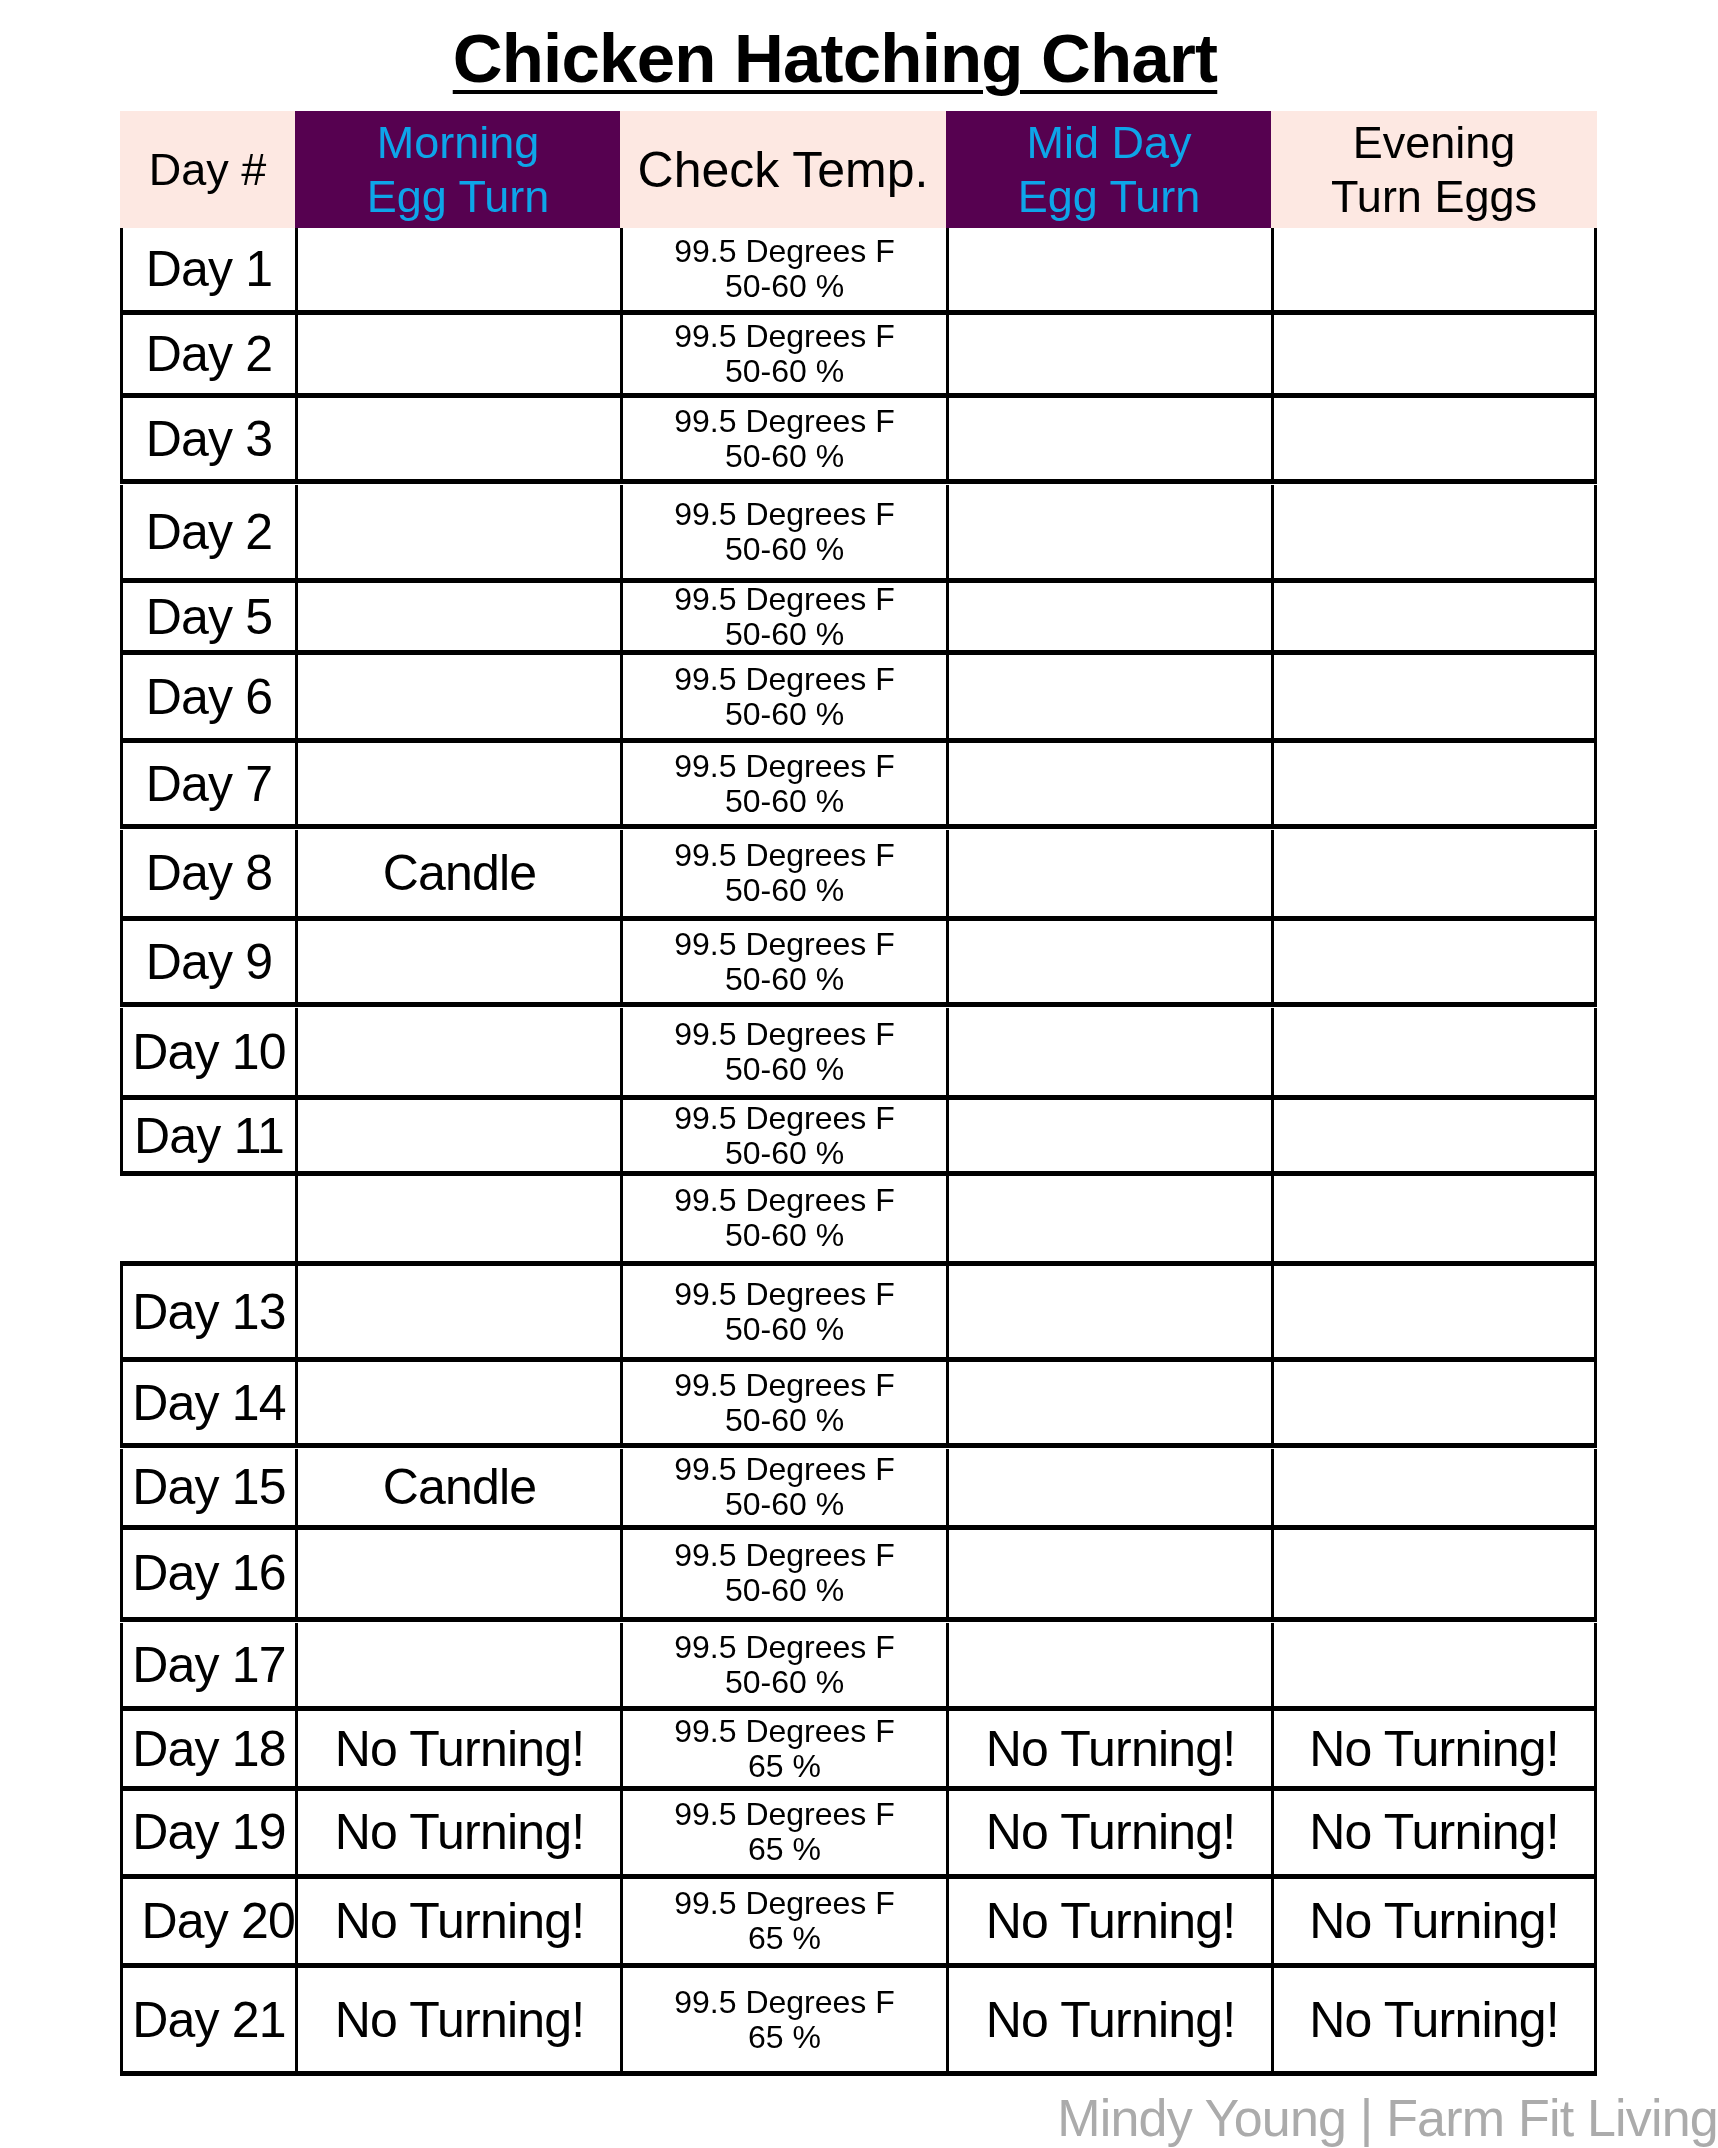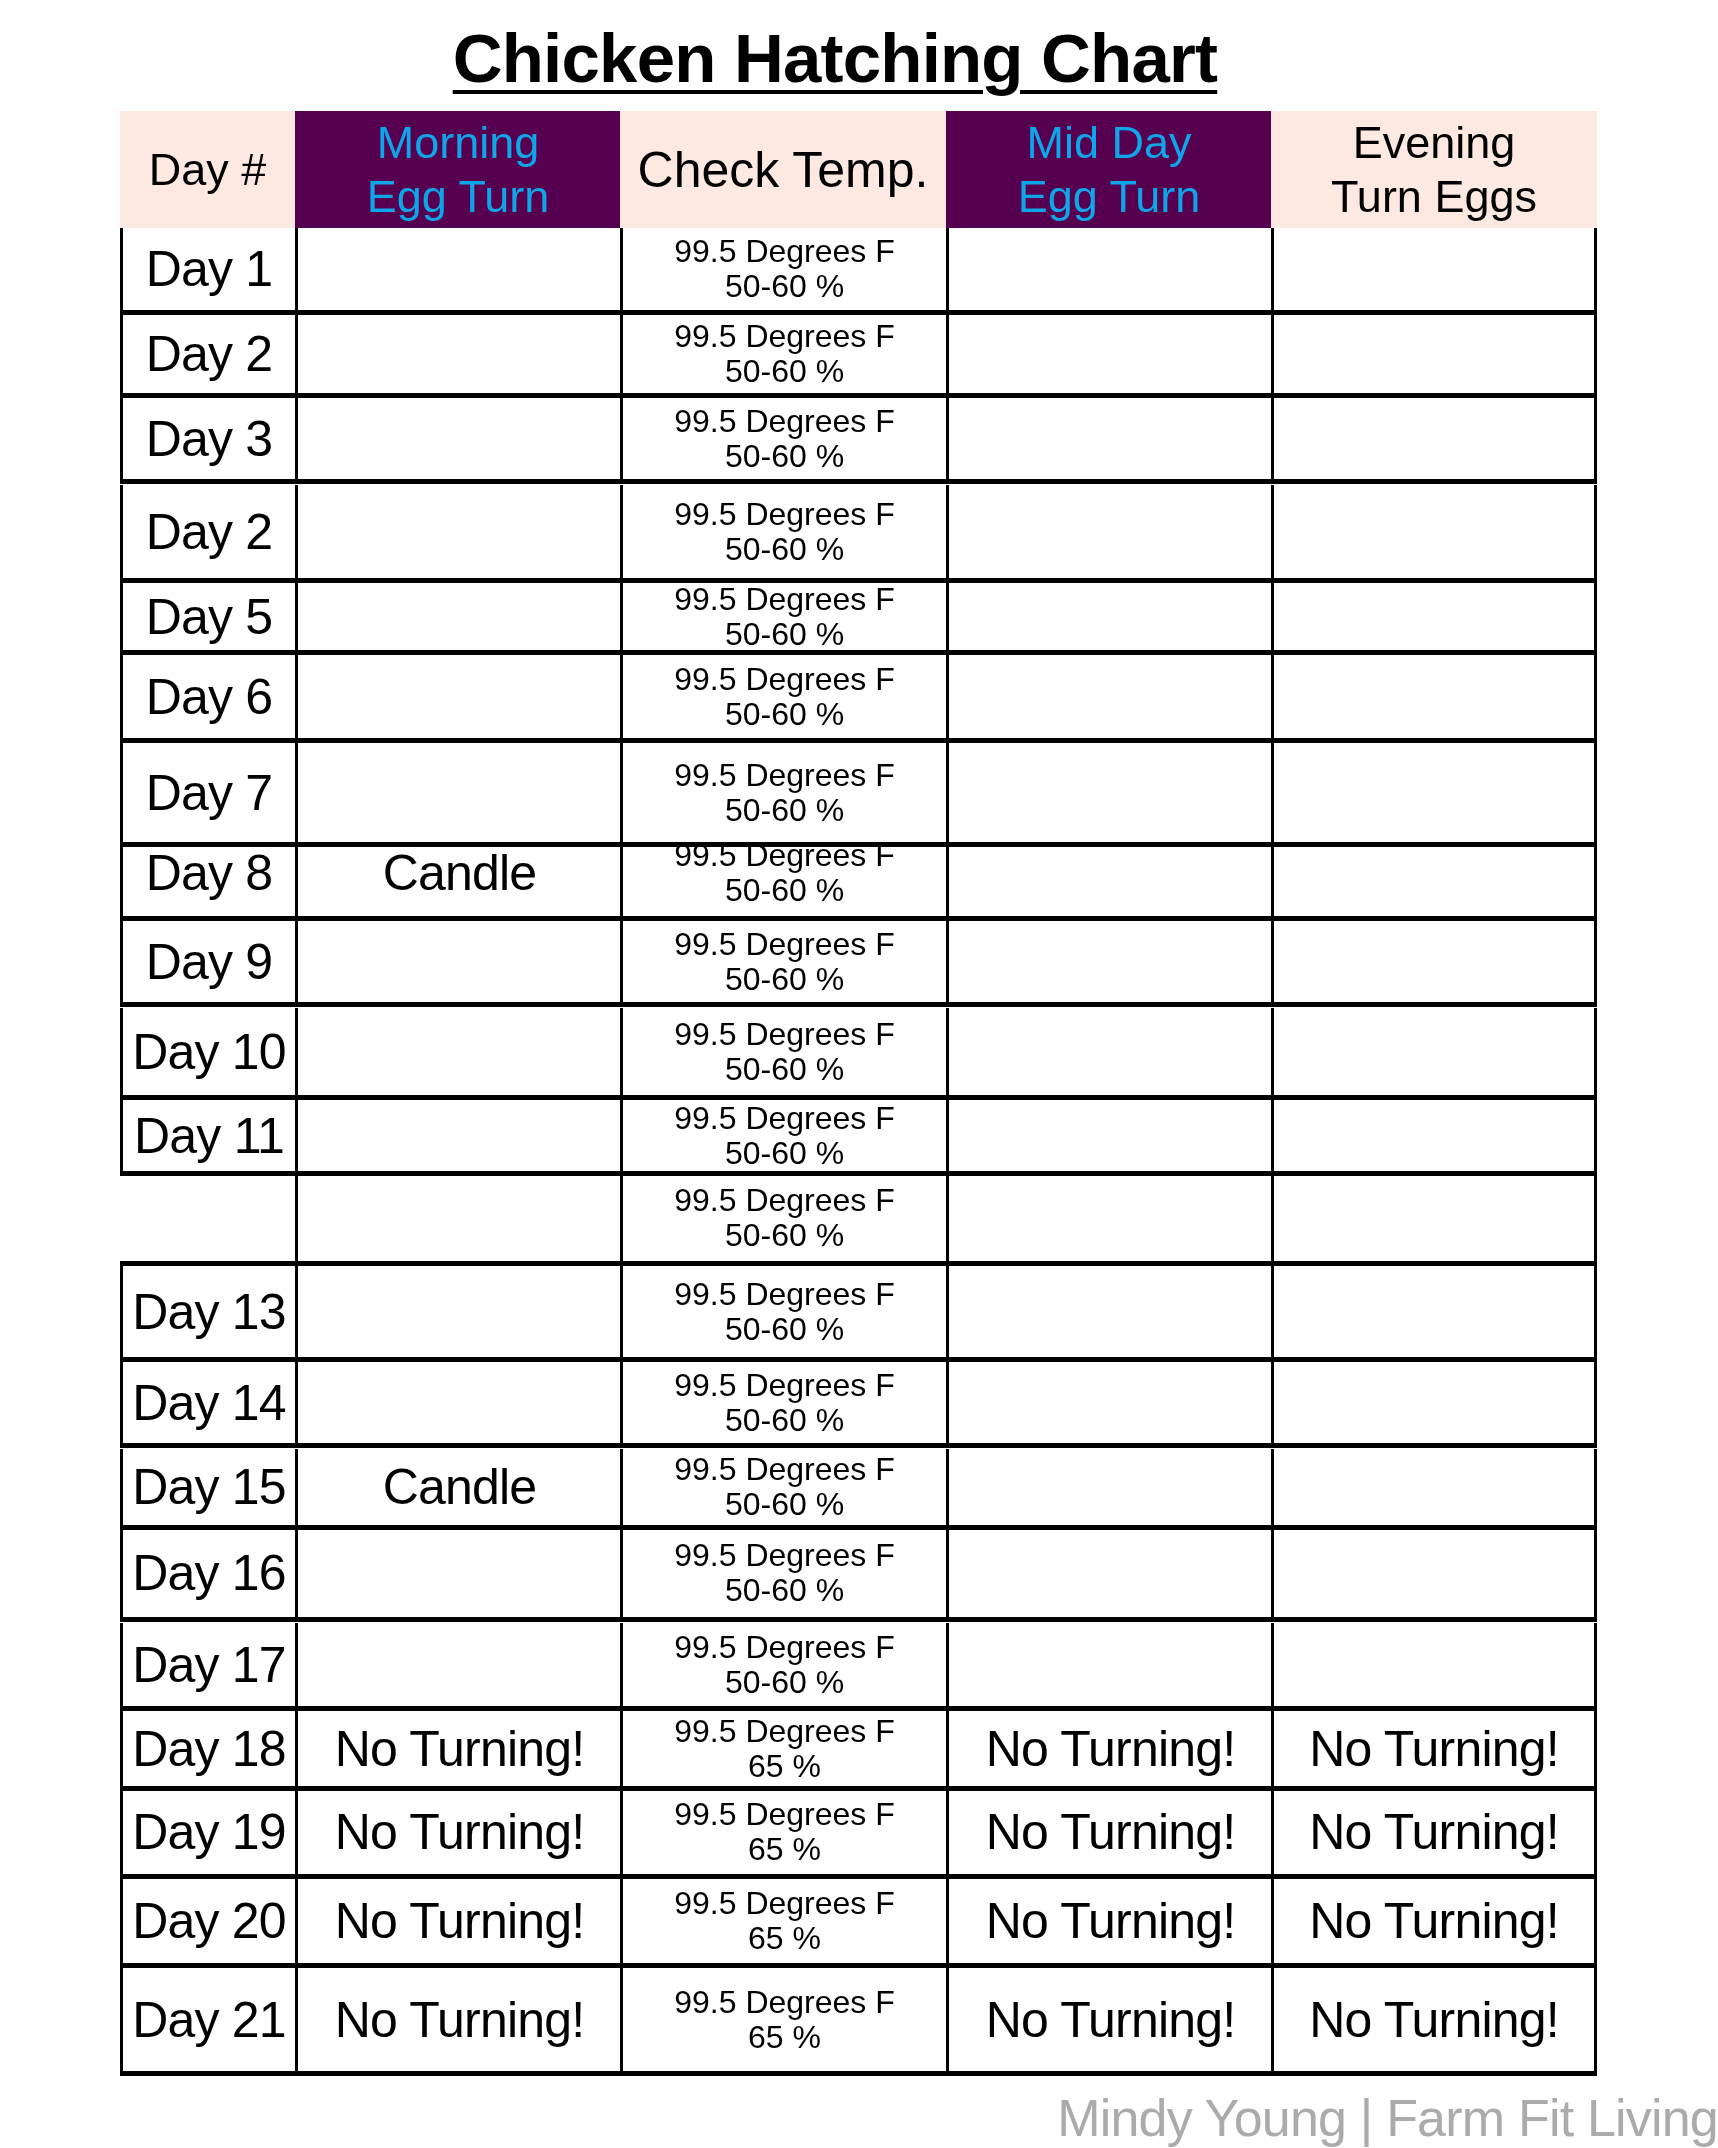--- a/index.html
+++ b/index.html
@@ -160,21 +160,21 @@
           <div>99.5 Degrees F</div>
           <div>50-60 %</div>
         </div>
         <div class="cell" style="left: 826px; width: 326px;">
           <span class="big"></span>
         </div>
         <div class="cell last" style="left: 1151px; width: 326px;">
           <span class="big"></span>
         </div>
       </div>
-      <div class="row" style="top: 515px; height: 104px;">
+      <div class="row" style="top: 515px; height: 86px;">
         <div class="cell" style="left: 0px; width: 175px;">
           <span class="day">Day 7</span>
         </div>
         <div class="cell" style="left: 175px; width: 326px;">
           <span class="big"></span>
         </div>
         <div class="cell temp" style="left: 500px; width: 326px;">
           <div>99.5 Degrees F</div>
           <div>50-60 %</div>
         </div>
@@ -392,21 +392,21 @@
           <div>65 %</div>
         </div>
         <div class="cell" style="left: 826px; width: 326px;">
           <span class="big">No Turning!</span>
         </div>
         <div class="cell last" style="left: 1151px; width: 326px;">
           <span class="big">No Turning!</span>
         </div>
       </div>
       <div class="row" style="top: 1651px; height: 89px;">
-        <div class="cell" style="left: 0px; width: 175px;">
+        <div class="cell" style="left: 0px; width: 175px; justify-content: flex-end;">
           <span class="day">Day 20</span>
         </div>
         <div class="cell" style="left: 175px; width: 326px;">
           <span class="big">No Turning!</span>
         </div>
         <div class="cell temp" style="left: 500px; width: 326px;">
           <div>99.5 Degrees F</div>
           <div>65 %</div>
         </div>
         <div class="cell" style="left: 826px; width: 326px;">

